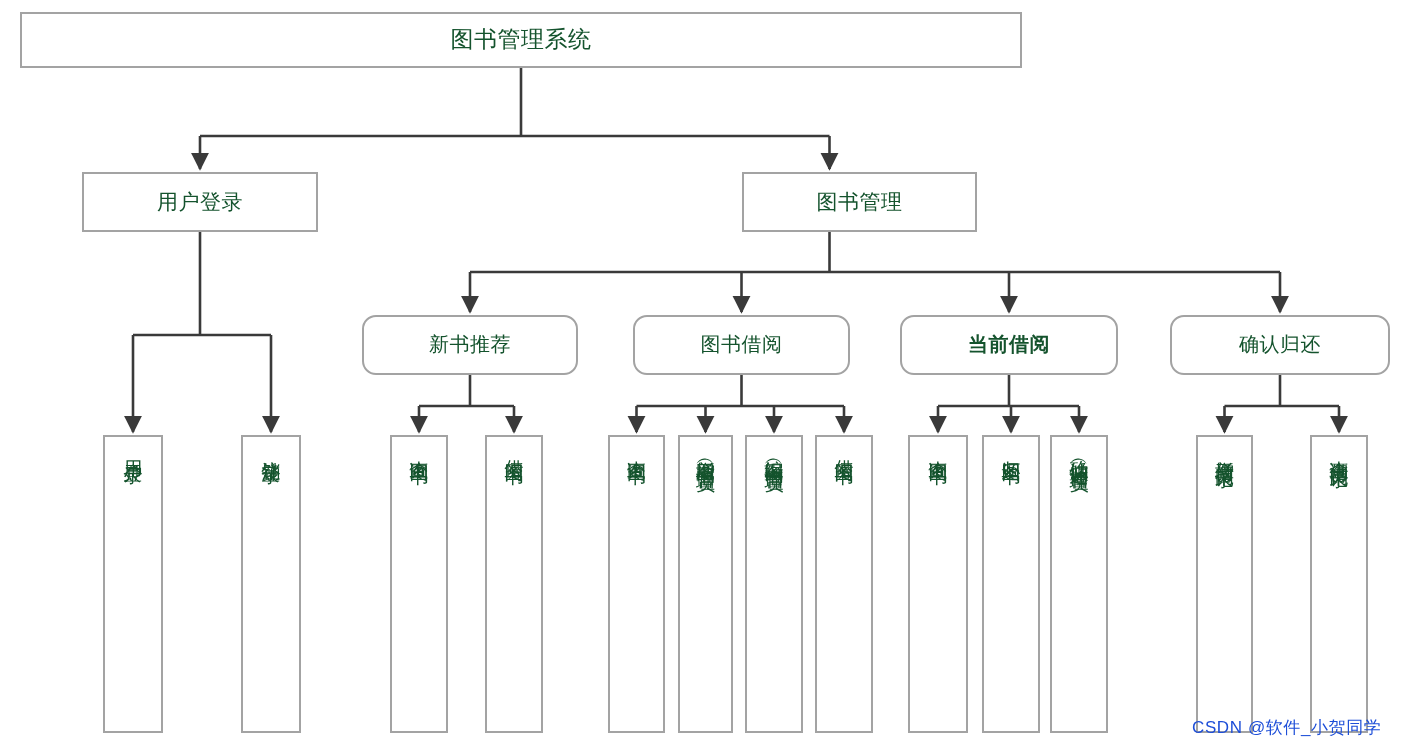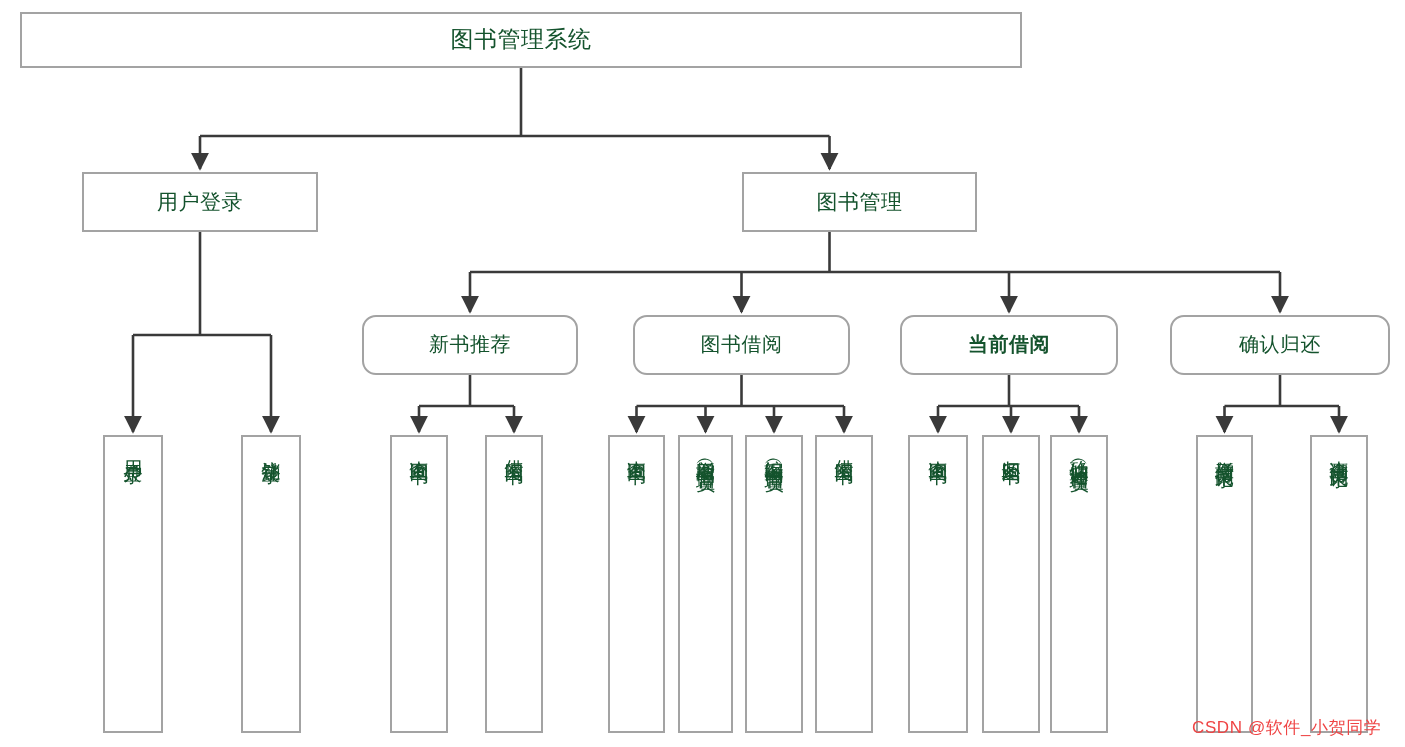--- a/index.html
+++ b/index.html
@@ -54,21 +54,21 @@
     letter-spacing: 2px;
     line-height: 1.05;
     white-space: nowrap;
   }
   .root   { font-size: 23px; }
   .tier1  { font-size: 21px; }
   .tier2  { font-size: 20px; border-radius: 14px; }
   .leaf   { font-size: 19px; }
   .watermark {
     position: absolute;
-    color: #ef4444;
+    color: #1d4ed8;
     font-size: 17px;
     letter-spacing: 0.6px;
     white-space: nowrap;
     user-select: none;
   }
 </style>
 </head>
 <body>
 
 <div id="canvas">

